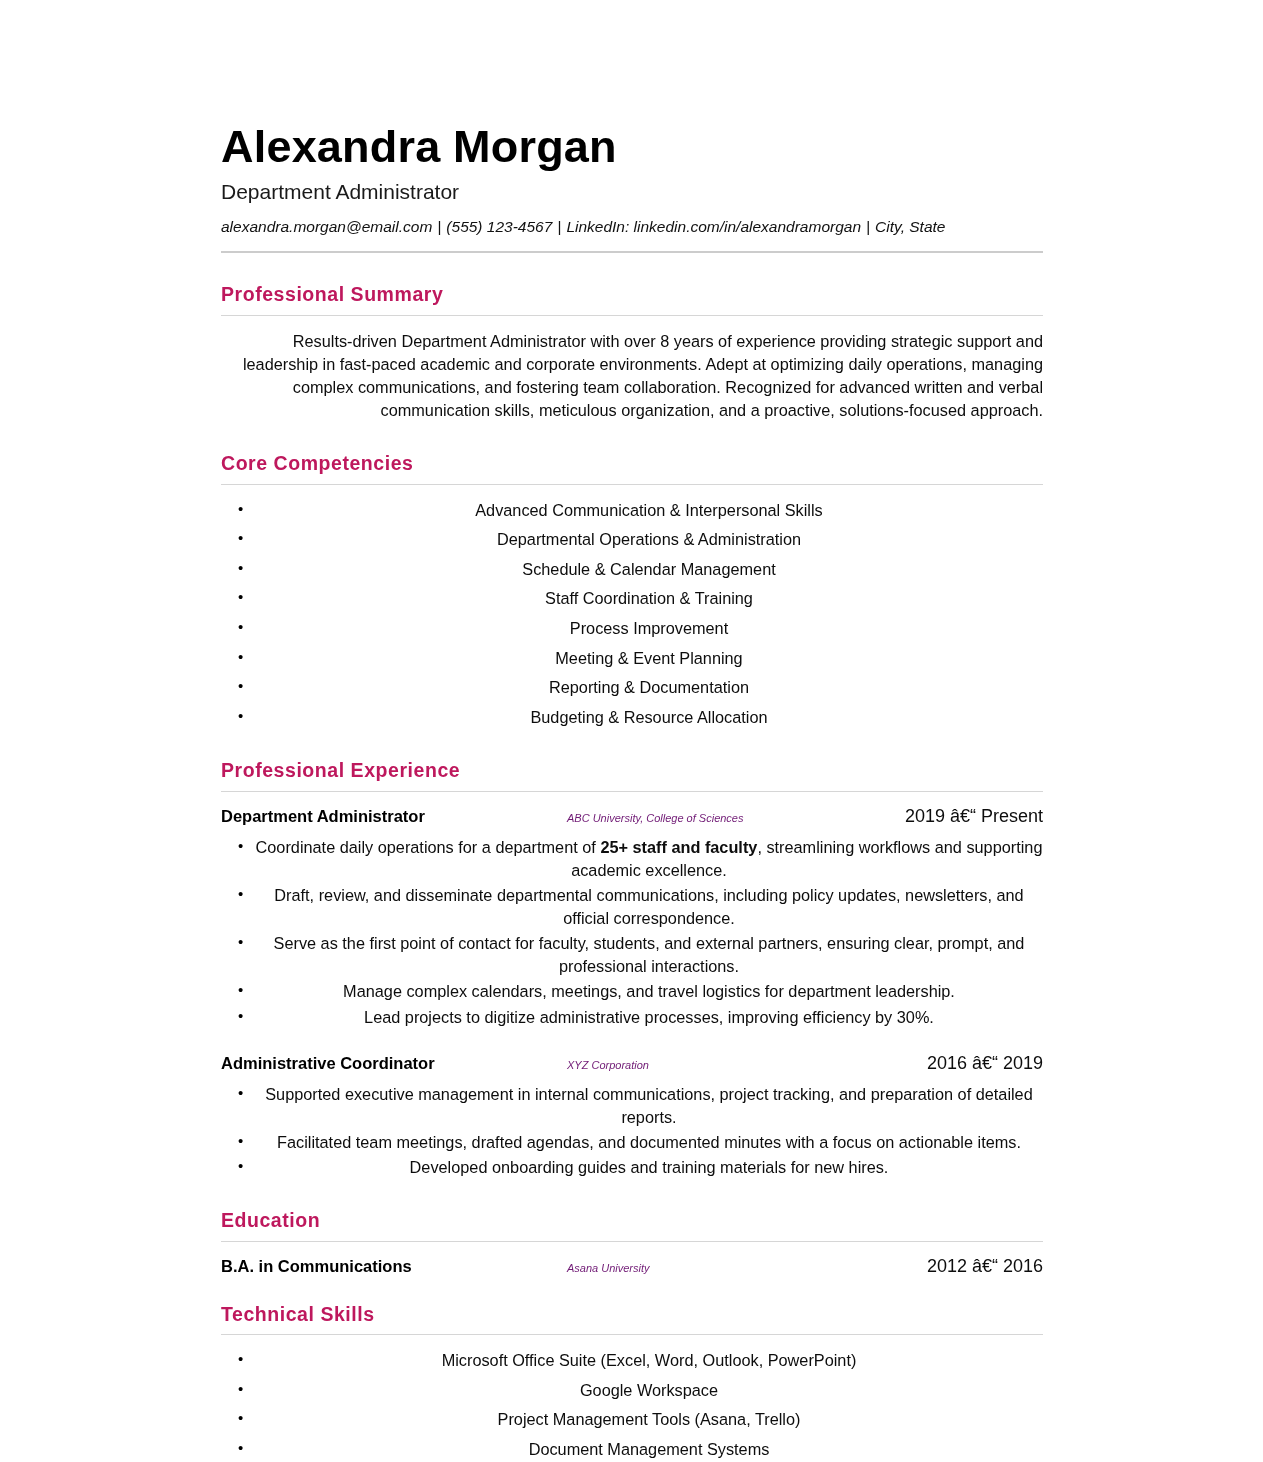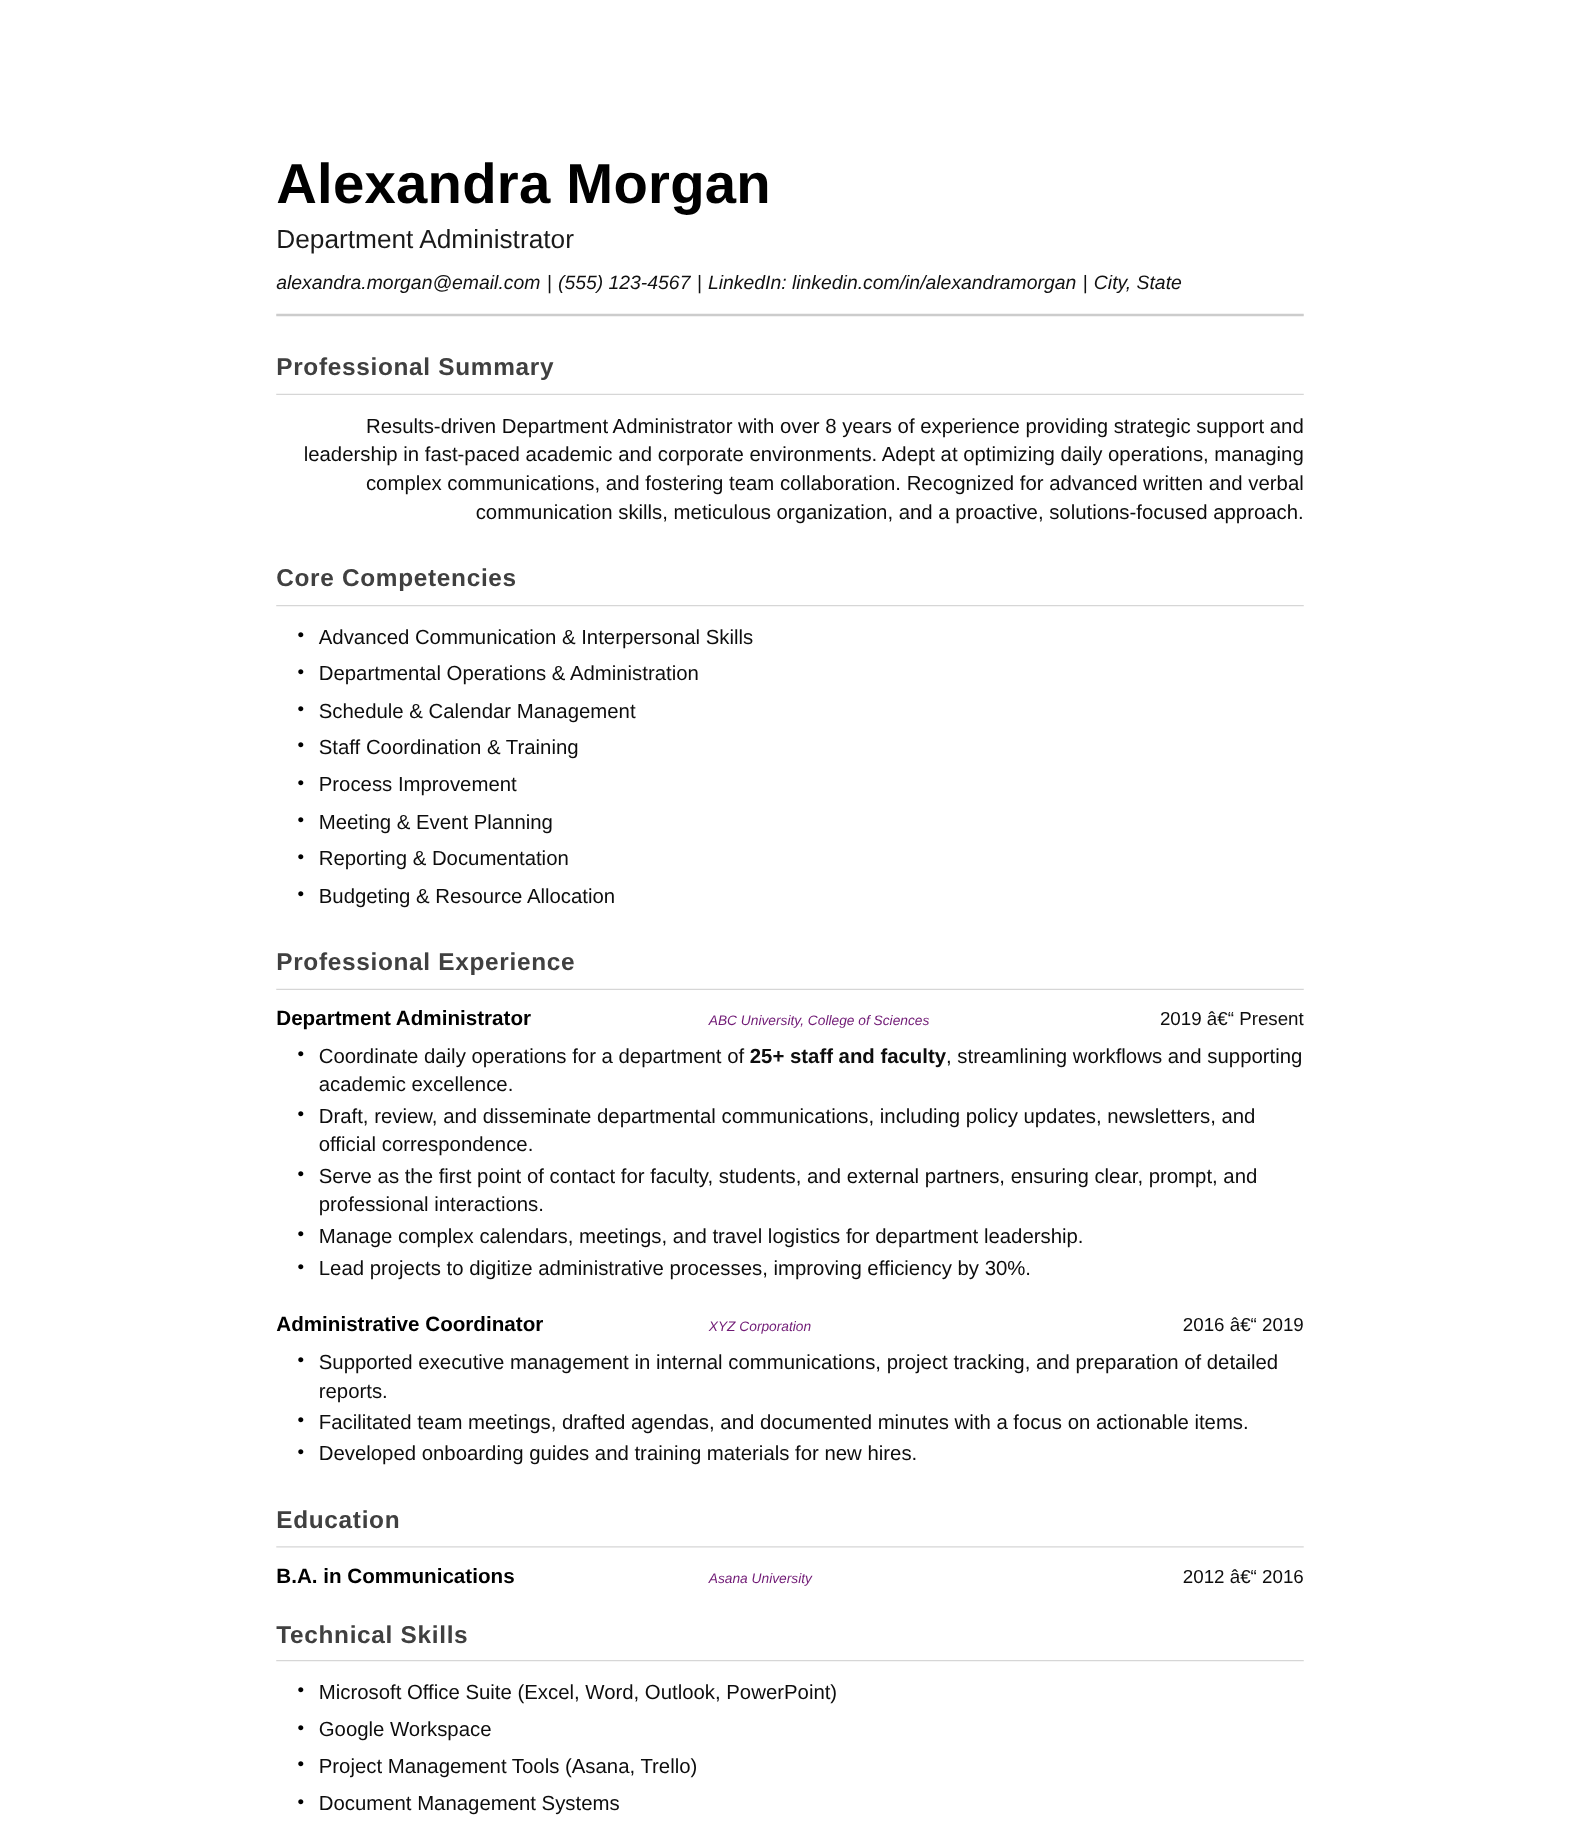--- a/index.html
+++ b/index.html
@@ -66,21 +66,21 @@
   
   .section {
     margin: 0 0 7px 0;
   }
   .section-title {
     font-size: 19.5px;
     font-weight: bold;
     letter-spacing: 0.55px;
     line-height: 1.2;
     margin: 0 0 8px 0;
-    color: #404040;
+    color: #be185d;
   }
   .section-rule {
     border: 0;
     border-top: 1px solid #d6d6d6;
     margin: 0 0 14px 0;
     width: 100%;
   }
 
   
   .summary-text {
@@ -89,20 +89,21 @@
     margin: 0;
     color: #0d0d0d;
     text-align: right;
   }
 
   
   ul.bullets {
     list-style: none;
     margin: 0;
     padding: 0;
+    text-align: center;
   }
   ul.bullets > li {
     position: relative;
     font-size: 16.3px;
     line-height: 1.42;
     padding-left: 34px;
     margin-bottom: 6px;
     color: #0d0d0d;
   }
   ul.bullets > li:before {
@@ -139,21 +140,21 @@
     flex: 0 0 346px;
     color: #000;
   }
   .entry-org {
     font-size: 11px;
     font-style: italic;
     flex: 1 1 auto;
     color: #701a75;
   }
   .entry-dates {
-    font-size: 15px;
+    font-size: 18px;
     flex: 0 0 auto;
     text-align: right;
     white-space: nowrap;
     color: #0d0d0d;
   }
 
   .strong-inline {
     font-weight: bold;
   }
 

